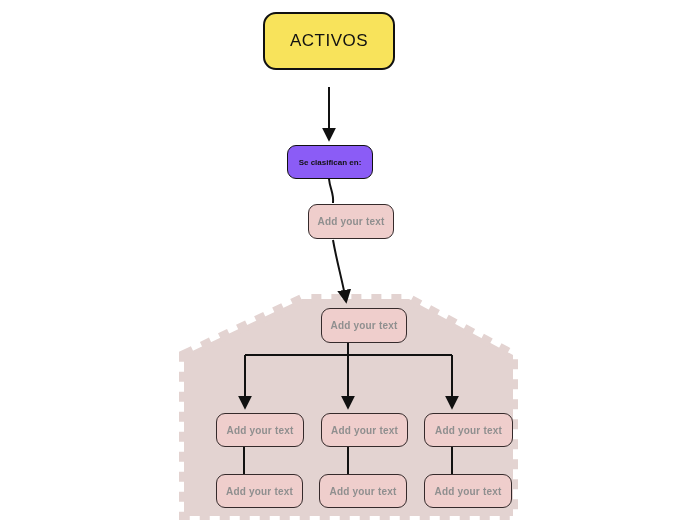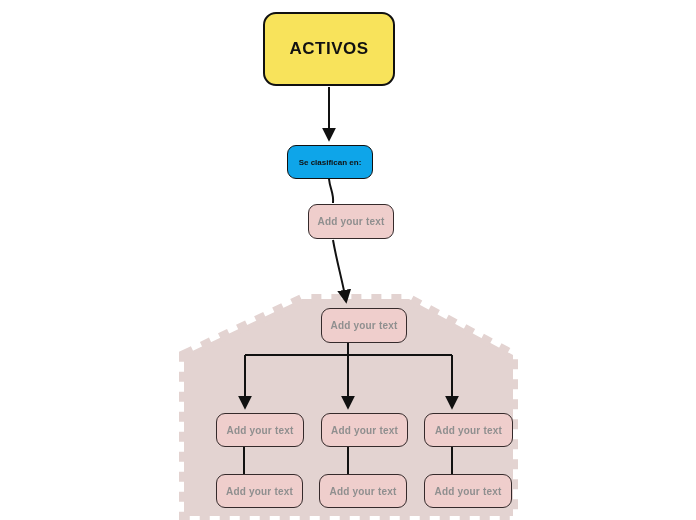--- a/index.html
+++ b/index.html
@@ -24,32 +24,32 @@
     position: absolute;
     box-sizing: border-box;
     display: flex;
     align-items: center;
     justify-content: center;
     text-align: center;
     z-index: 2;
     cursor: pointer;
   }
   .node-root {
-    left: 263px; top: 12px; width: 132px; height: 74px;
+    left: 263px; top: 12px; width: 132px; height: 58px;
     background: var(--root-fill, #F8E35B);
     border: 2px solid #111111;
     border-radius: 13px;
     font-size: 17px;
-    font-weight: bold;
+    font-weight: normal;
     letter-spacing: 0.5px;
     color: #111111;
   }
   .node-classifier {
     left: 287px; top: 145px; width: 86px; height: 34px;
-    background: #0ea5e9;
+    background: #8b5cf6;
     border: 1.7px solid #111111;
     border-radius: 9px;
     font-size: 8px;
     font-weight: bold;
     color: #111111;
   }
   .node-ph {
     background: var(--node-fill, #EFCECC);
     border: 1.6px solid #352a2b;
     border-radius: 9px;

